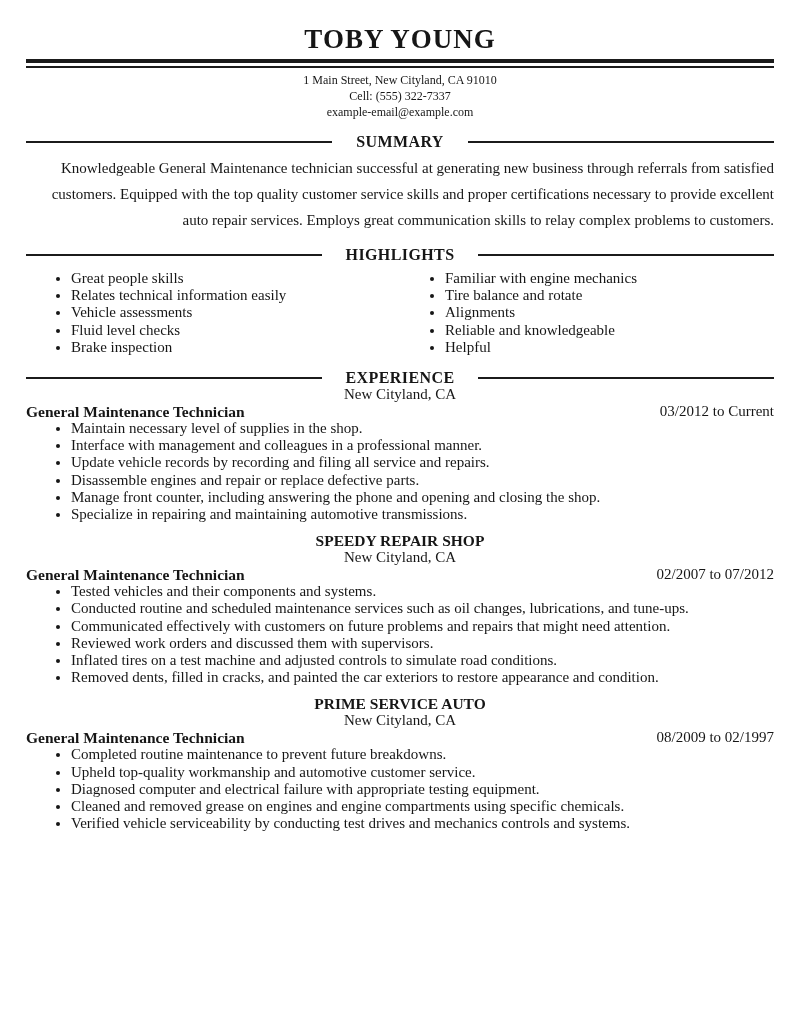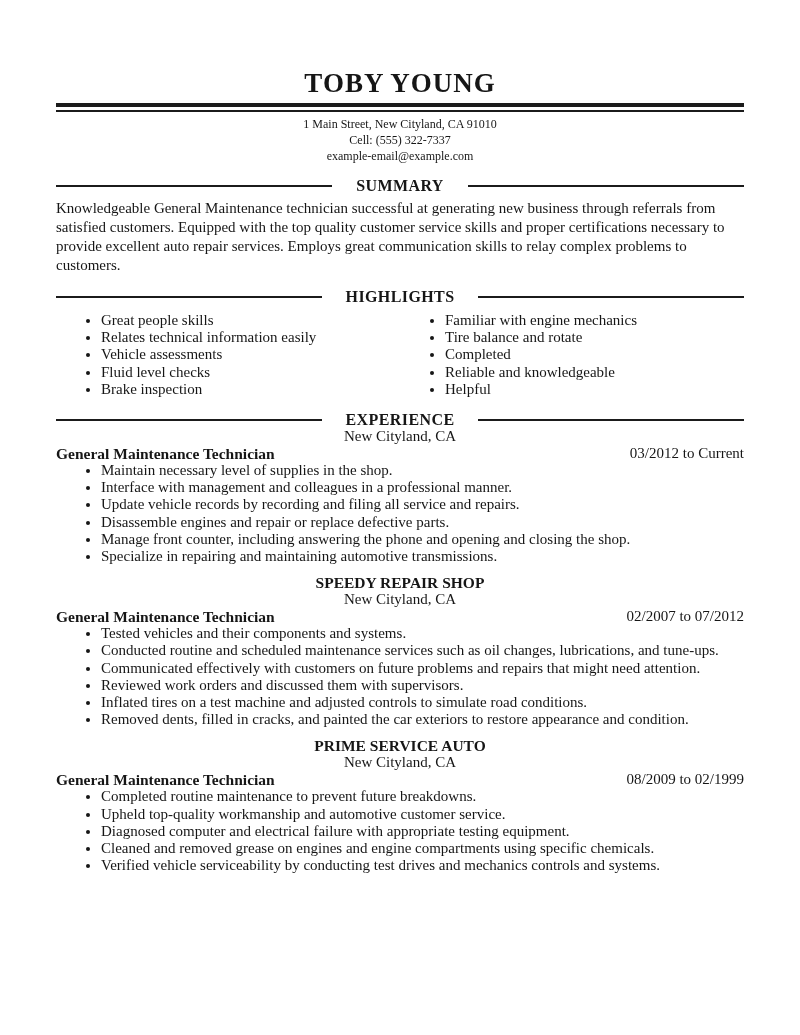--- a/index.html
+++ b/index.html
@@ -6,24 +6,23 @@
   html, body { width: 800px; background: #ffffff; }
   body {
     color: #161616;
     font-family: "Liberation Serif", "DejaVu Serif", serif;
     font-size: 15px;
     -webkit-font-smoothing: antialiased;
   }
   .page {
     width: 800px;
     height: 866px;
-    padding: 0 56px;
+    padding: 0 26px;
     overflow: hidden;
     background: #ffffff;
-    margin-top: 44px;
   }
   .name {
     padding-top: 23px;
     text-align: center;
     font-size: 27px;
     font-weight: 700;
     letter-spacing: 1px;
     line-height: 32px;
   }
   .double-rule {
@@ -52,22 +51,22 @@
   }
   .sec-title {
     font-size: 16px;
     font-weight: 700;
     letter-spacing: 0.4px;
     line-height: 17px;
     white-space: nowrap;
   }
   .summary-text {
     margin-top: 5px;
-    line-height: 19px;
-    text-align: left;
+    line-height: 26px;
+    text-align: right;
     font-family: Liberation Serif, serif;
   }
   .hl-grid {
     display: grid;
     grid-template-columns: 1fr 1fr;
     margin-top: 7px;
   }
   ul.blist {
     list-style: disc outside;
     padding-left: 45px;
@@ -129,21 +128,21 @@
     <ul class="blist">
       <li>Great people skills</li>
       <li>Relates technical information easily</li>
       <li>Vehicle assessments</li>
       <li>Fluid level checks</li>
       <li>Brake inspection</li>
     </ul>
     <ul class="blist">
       <li>Familiar with engine mechanics</li>
       <li>Tire balance and rotate</li>
-      <li>Completed</li>
+      <li>Alignments</li>
       <li>Reliable and knowledgeable</li>
       <li>Helpful</li>
     </ul>
   </div>
 
   <div class="sec-head">
     <span class="rule"></span>
     <h2 class="sec-title">EXPERIENCE</h2>
     <span class="rule"></span>
   </div>
@@ -179,21 +178,21 @@
       <li>Inflated tires on a test machine and adjusted controls to simulate road conditions.</li>
       <li>Removed dents, filled in cracks, and painted the car exteriors to restore appearance and condition.</li>
     </ul>
   </div>
 
   <div class="job">
     <div class="company">PRIME SERVICE AUTO</div>
     <div class="jobloc">New Cityland, CA</div>
     <div class="title-row">
       <span class="job-title">General Maintenance Technician</span>
-      <span class="job-dates">08/2009 to 02/1999</span>
+      <span class="job-dates">08/2009 to 02/1997</span>
     </div>
     <ul class="blist">
       <li>Completed routine maintenance to prevent future breakdowns.</li>
       <li>Upheld top-quality workmanship and automotive customer service.</li>
       <li>Diagnosed computer and electrical failure with appropriate testing equipment.</li>
       <li>Cleaned and removed grease on engines and engine compartments using specific chemicals.</li>
       <li>Verified vehicle serviceability by conducting test drives and mechanics controls and systems.</li>
     </ul>
   </div>
 

